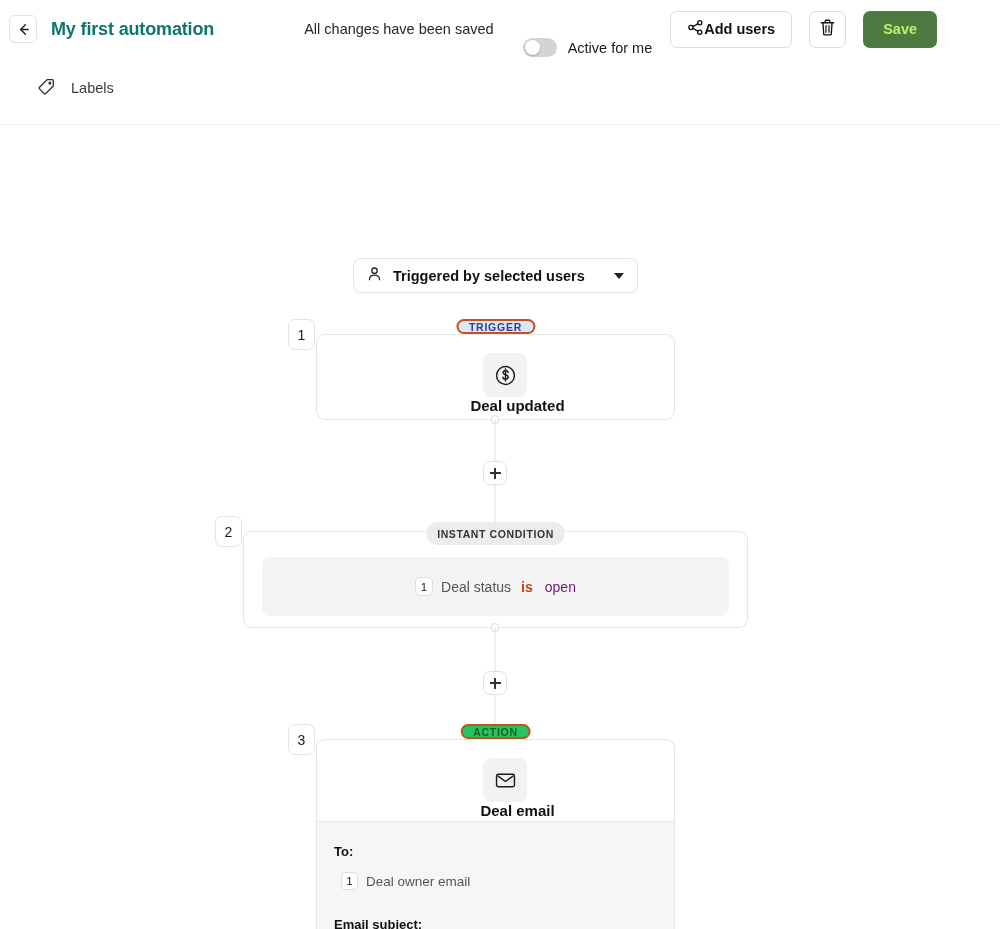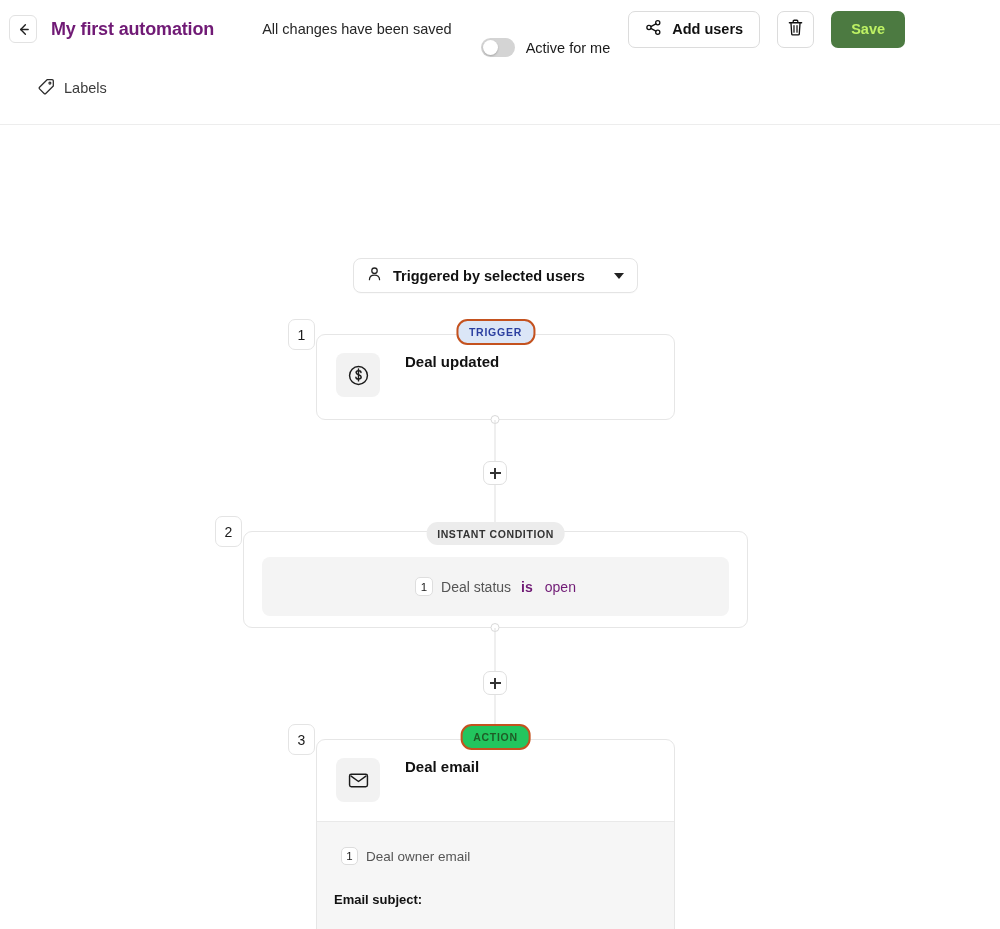--- a/index.html
+++ b/index.html
@@ -34,27 +34,27 @@
     margin-left: 3px;
     cursor: pointer;
     flex: none;
   }
   .back-btn svg { display: block; }
   .title {
     font-size: 18px;
     font-weight: bold;
     letter-spacing: -0.15px;
     margin-left: 14px;
-    color: #701a75;
+    color: #0f766e;
     white-space: nowrap;
   }
   .saved-text {
     font-size: 14.5px;
     color: #262626;
-    margin-left: 48px;
+    margin-left: 90px;
     white-space: nowrap;
   }
   .toggle-wrap {
     display: flex; align-items: center;
     margin-left: 29px;
     cursor: pointer;
     margin-top: 37px;
   }
   .toggle {
     width: 34px; height: 19px;
@@ -71,21 +71,21 @@
     background: #fff;
     box-shadow: 0 1px 2px rgba(0,0,0,.22);
   }
   .toggle-label {
     font-size: 14.5px;
     margin-left: 11px;
     color: #1b1b1b;
     white-space: nowrap;
   }
   .btn-outline {
-    display: flex; align-items: center; gap: 10px;
+    display: flex; align-items: center; 
     height: 37px;
     border: 1px solid #dcdcdc;
     border-radius: 7px;
     background: #fff;
     padding: 0 16px;
     font-size: 14.5px;
     font-weight: bold;
     color: #111;
     cursor: pointer;
     margin-left: 18px;
@@ -115,21 +115,21 @@
     font-family: "Liberation Sans", sans-serif;
   }
   .hdr-sub {
     padding-left: 38px;
     font-size: 14.5px;
     color: #606060;
     line-height: 1;
   }
   .desc { margin-top: -3px; cursor: pointer; }
   .labels-row {
-    display: flex; align-items: center; gap: 9px;
+    display: flex; align-items: center; gap: 16px;
     margin-top: 20px;
     cursor: pointer;
     color: #3b3b3b;
   }
 
   
   .canvas {
     position: relative;
     width: 1000px;
     height: 804px;
@@ -167,21 +167,21 @@
     position: absolute;
     border: 1px solid #e6e6e6;
     border-radius: 9px;
     background: #fff;
   }
   .node-badge {
     position: absolute;
     top: -16px;
     left: 50%;
     transform: translateX(-50%);
-    height: 26px;
+    height: 15px;
     display: flex; align-items: center; justify-content: center;
     padding: 0 11px;
     border-radius: 11px;
     font-size: 10.5px;
     font-weight: bold;
     letter-spacing: 0.75px;
     white-space: nowrap;
     cursor: pointer;
   }
   .badge-trigger {
@@ -209,22 +209,23 @@
     border: 1px solid #e4e4e4;
     border-radius: 7px;
     background: #fff;
     display: flex; align-items: center; justify-content: center;
     font-size: 14px;
     font-weight: normal;
     color: #1b1b1b;
     cursor: pointer;
   }
   .node-head {
-    display: flex; 
+    display: flex; align-items: center;
     padding: 18px 0 18px 19px;
+    flex-direction: column;
   }
   .node-icon {
     width: 44px; height: 44px;
     border-radius: 8px;
     background: #f2f2f2;
     display: flex; align-items: center; justify-content: center;
     flex: none;
   }
   .node-title {
     font-size: 15px;
@@ -283,21 +284,21 @@
     min-width: 18px; height: 19px;
     border: 1px solid #dedede;
     border-radius: 5px;
     background: #fff;
     display: inline-flex; align-items: center; justify-content: center;
     font-size: 11.5px;
     color: #1b1b1b;
     padding: 0 4px;
   }
   .cond-field { color: #555; }
-  .cond-op { font-weight: bold; color: #701a75; margin-left: 2px;}
+  .cond-op { font-weight: bold; color: #c2410c; margin-left: 2px;}
   .cond-val { color: #701a75; margin-left: 4px; text-align: center;}
 
   
   .action-body {
     position: absolute;
     left: 0; right: 0; top: 81px; bottom: 0;
     background: #f6f6f6;
     border-top: 1px solid #e9e9e9;
     border-radius: 0 0 9px 9px;
     padding: 22px 0 0 17px;
@@ -454,20 +455,21 @@
           <rect x="3.7" y="6.5" width="18.6" height="13" rx="1.8" stroke="#1b1b1b" stroke-width="1.5"></rect>
           <path d="M5.3 8.4 L13 14 L20.7 8.4" stroke="#1b1b1b" stroke-width="1.5" stroke-linecap="round" stroke-linejoin="round"></path>
         </svg>
       </div>
       <div class="node-title">Deal email</div>
     </div>
 
     <div class="action-body">
 
       <div>
+        <div class="field-label">To:</div>
         <div class="field-row">
           <span class="token">
             <span class="tnum">1</span>
             <span>Deal owner email</span>
           </span>
         </div>
       </div>
 
       <div>
         <div class="field-label">Email subject:</div>

